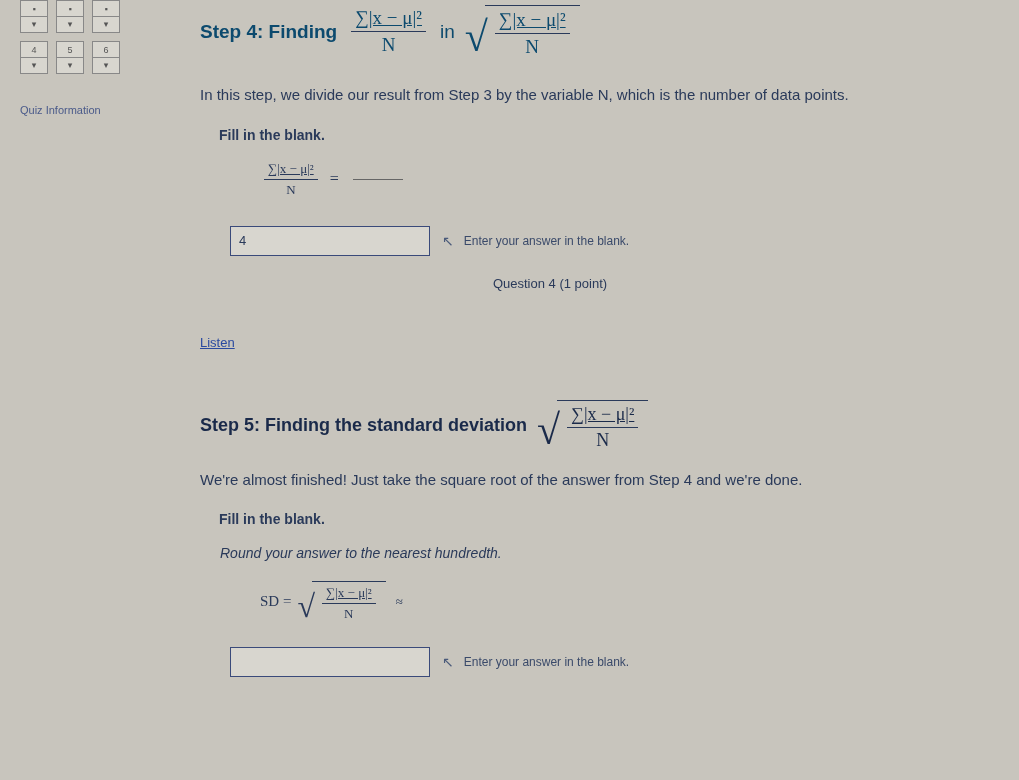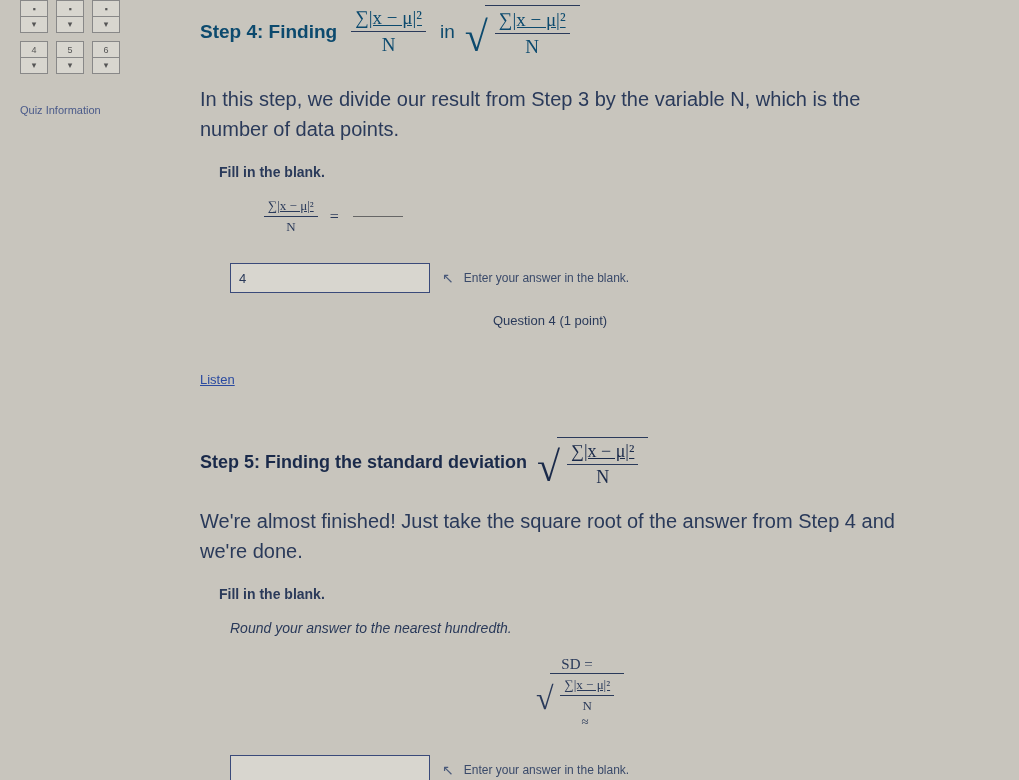--- a/index.html
+++ b/index.html
@@ -118,21 +118,21 @@
       border-top: 1.5px solid #2a3a5a;
       padding: 3px 6px 0 6px;
       display: flex;
       align-items: center;
     }
     .inword {
       margin: 0 10px;
       font-weight: normal;
     }
     .step-text {
-      font-size: 20px;
+      font-size: 15px;
       color: #2a3a5a;
       margin-bottom: 20px;
       line-height: 1.5;
     }
     .fill-blank-label {
       font-size: 14px;
       font-weight: bold;
       color: #2a3a5a;
       margin-bottom: 18px;
       margin-left: 19px;
@@ -204,32 +204,31 @@
       font-weight: bold;
       color: #1a2a4a;
       display: flex;
       align-items: center;
       margin-bottom: 18px;
     }
     .italic-instruction {
       font-style: italic;
       font-size: 14px;
       color: #2a3a5a;
-      margin-left: 30px;
+      margin-left: 20px;
       margin-bottom: 20px;
     }
     .sd-formula {
       margin-left: 60px;
       margin-bottom: 25px;
       display: flex;
       align-items: center;
       font-family: 'Times New Roman', serif;
       font-size: 15px;
       color: #2a3a5a;
-      flex-direction: column;
     }
     .sd-label {
       margin-right: 6px;
     }
     .approx {
       margin-left: 10px;
       font-size: 13px;
     }
     .small-formula .fraction .num,
     .small-formula .fraction .den {

